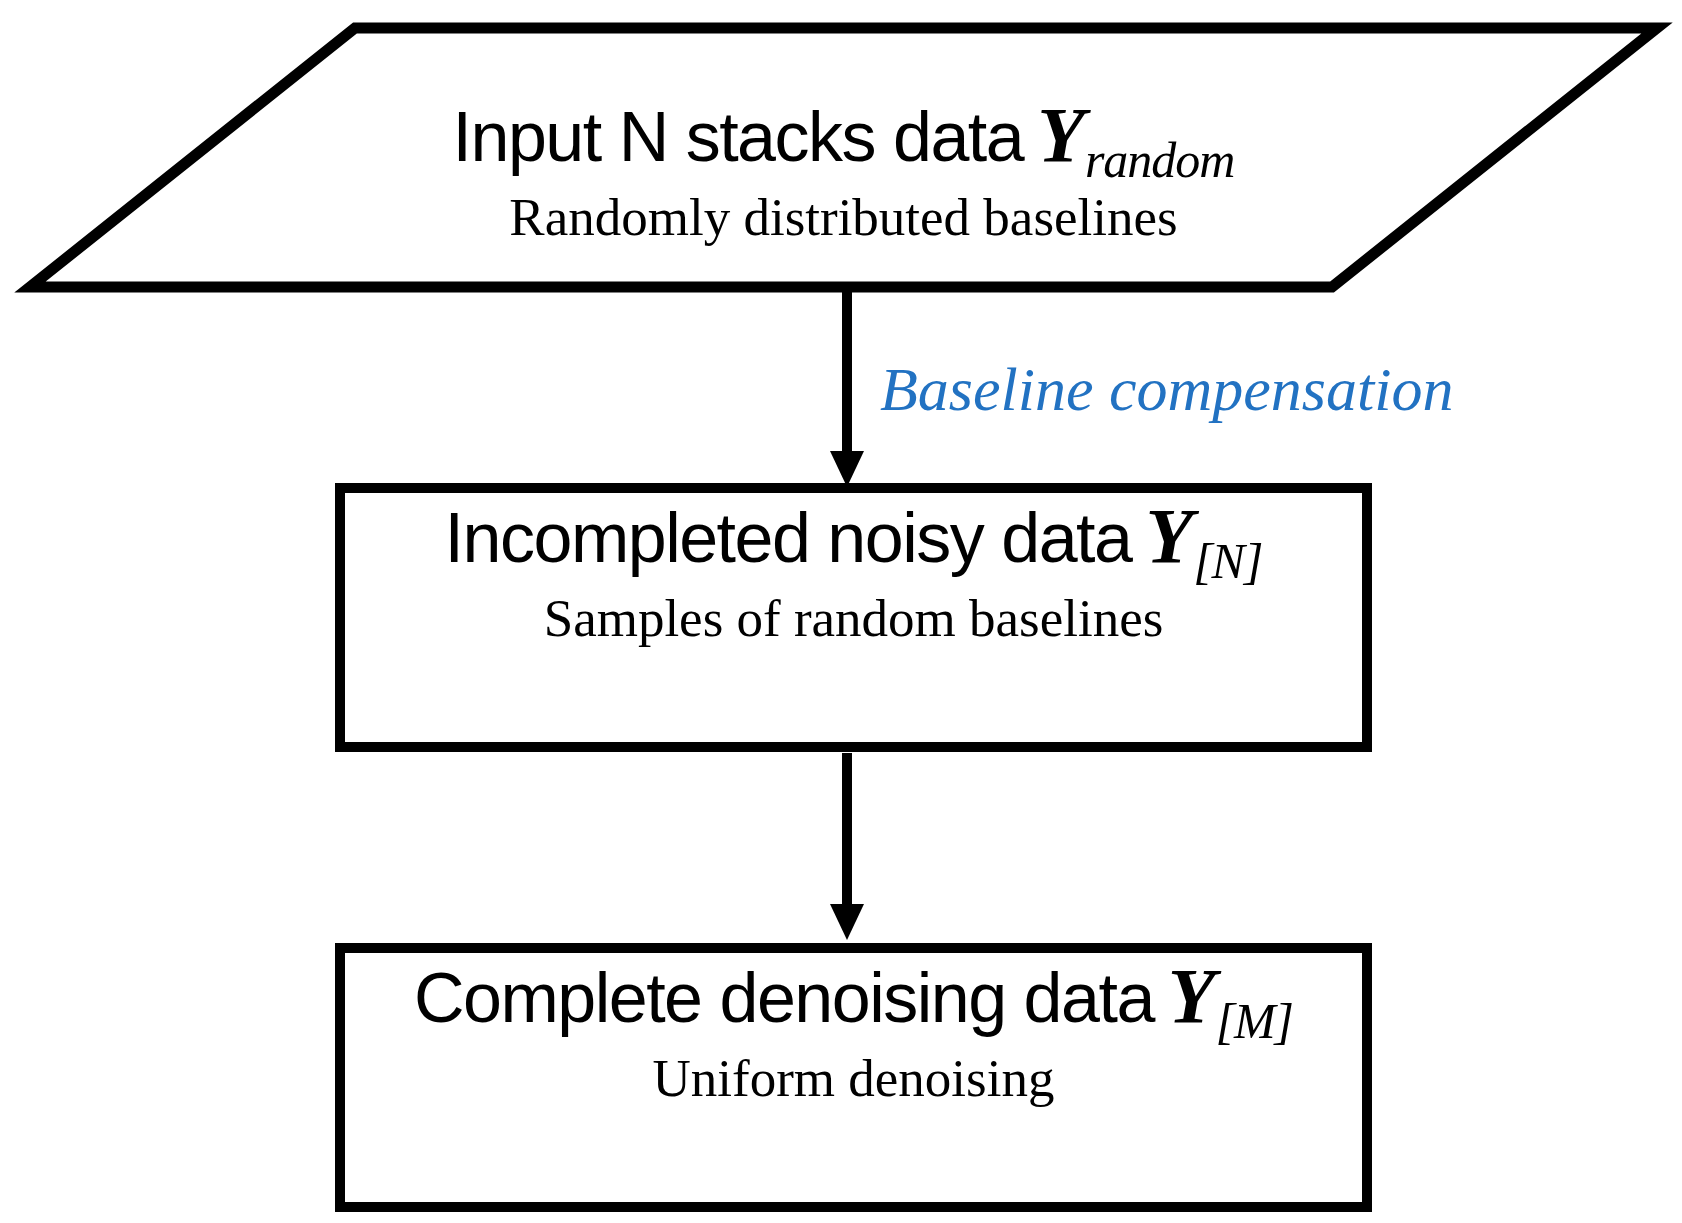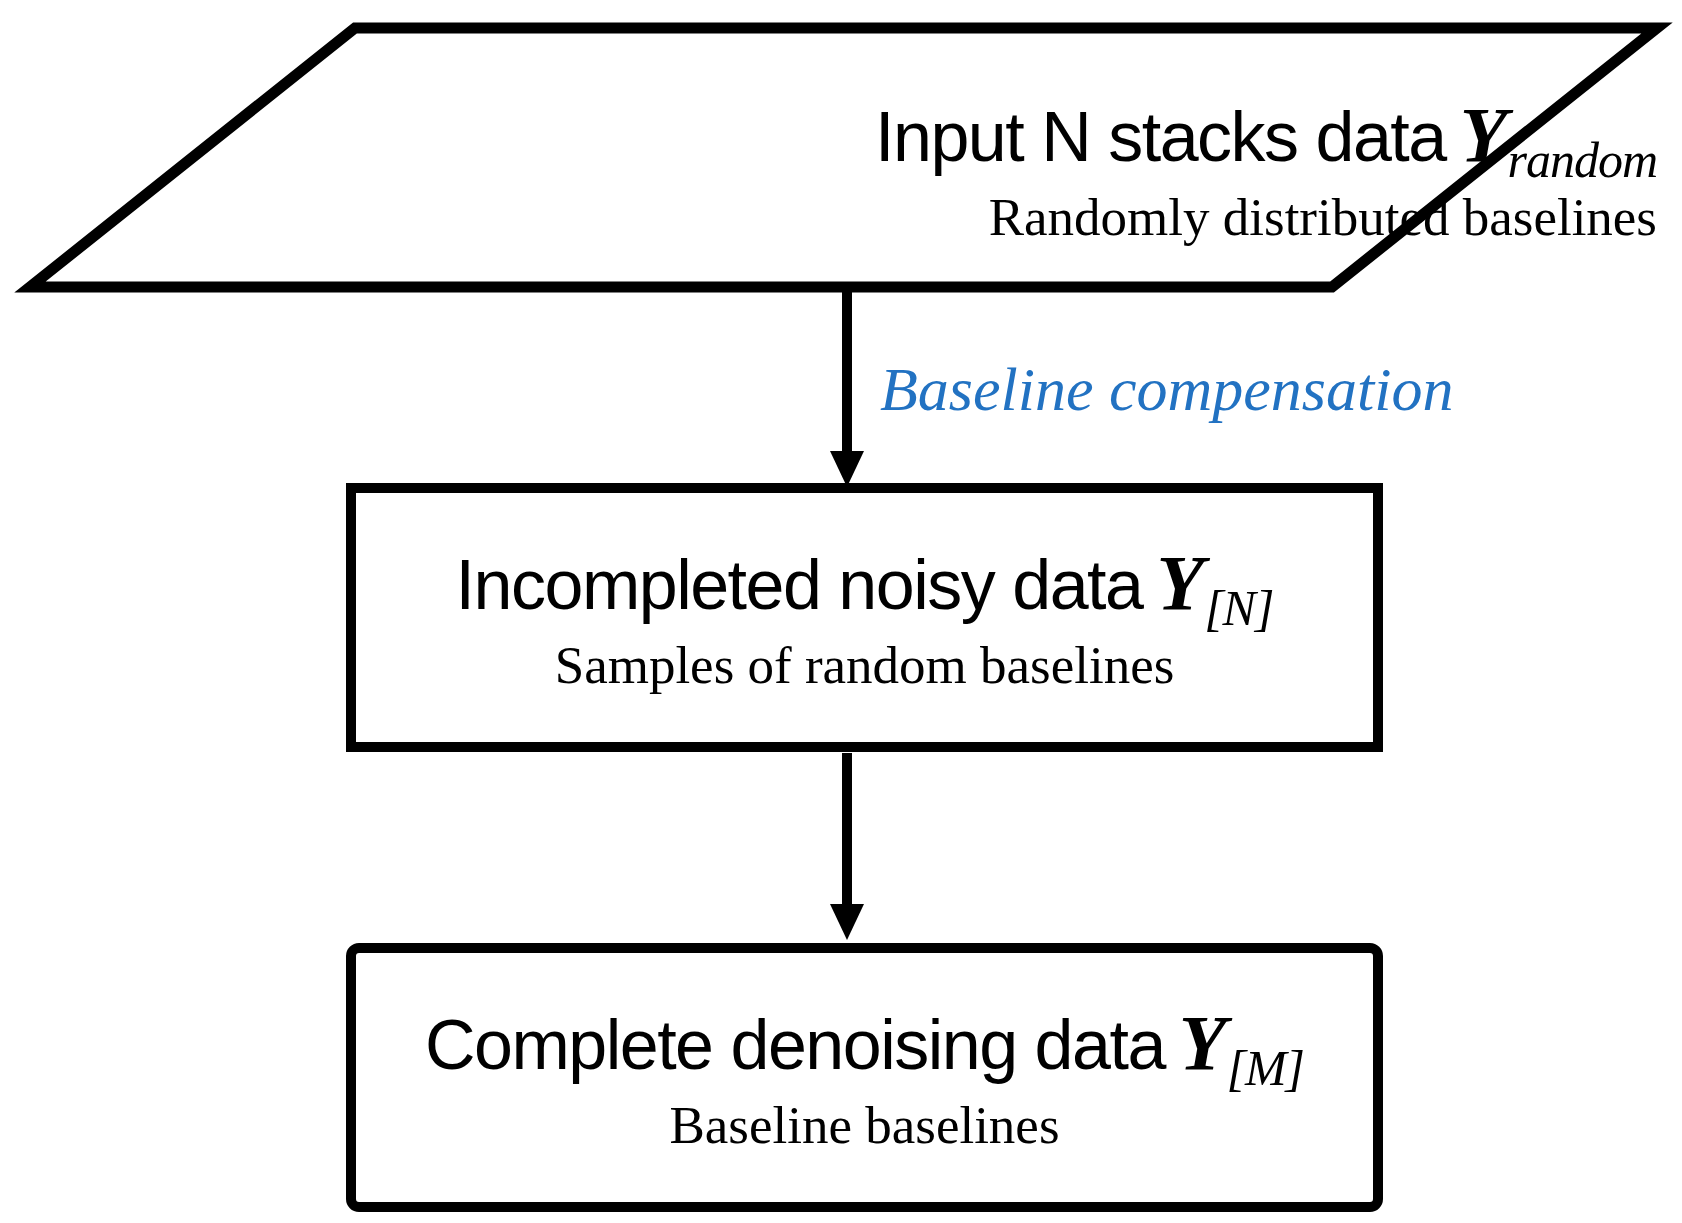--- a/index.html
+++ b/index.html
@@ -40,29 +40,29 @@
   .node-text {
     position: absolute;
     display: flex;
     flex-direction: column;
     align-items: center;
     justify-content: center;
     text-align: center;
   }
   .node-box {
     position: absolute;
-    left: 346px;
+    left: 335px;
     width: 1037px;
     height: 269px;
     border: 10px solid var(--stroke-color);
     background: var(--bg-color);
     display: flex;
     flex-direction: column;
     align-items: center;
-    justify-content: center;
+    justify-content: flex-start;
     text-align: center;
   }
   .title-line {
     font-family: "Liberation Sans", sans-serif;
     font-size: 70px;
     letter-spacing: -1.5px;
     line-height: 1.1;
     white-space: nowrap;
     color: var(--text-color);
   }
@@ -90,24 +90,23 @@
     margin-top: 10px;
     white-space: nowrap;
     color: var(--text-color);
   }
   .parallelogram-text {
     left: 30px;
     top: 28px;
     width: 1627px;
     height: 259px;
     padding-top: 24px;
-    align-items: flex-end;
   }
   .node-box.incomplete { top: 483px; }
-  .node-box.complete   { top: 943px; border-radius: 13px; }
+  .node-box.complete   { top: 943px; }
   .edge-label {
     position: absolute;
     font-family: "Liberation Serif", serif;
     font-size: 62px;
     line-height: 1;
     white-space: nowrap;
     color: var(--edge-label-color);
   }
   .edge-label.first  { left: 880px; top: 358px; font-style: italic; }
   .edge-label.second { left: 878px; top: 824px; }
@@ -143,16 +142,16 @@
       <span>Incompleted noisy data</span><span class="math-symbol">Y</span><span class="math-subscript">[N]</span>
     </div>
     <div class="subtitle">Samples of random baselines</div>
   </div>
 
 
   <div class="node-box complete">
     <div class="title-line">
       <span>Complete denoising data</span><span class="math-symbol">Y</span><span class="math-subscript">[M]</span>
     </div>
-    <div class="subtitle">Baseline baselines</div>
+    <div class="subtitle">Uniform denoising</div>
   </div>
 
 </div>
 
 </body></html>

